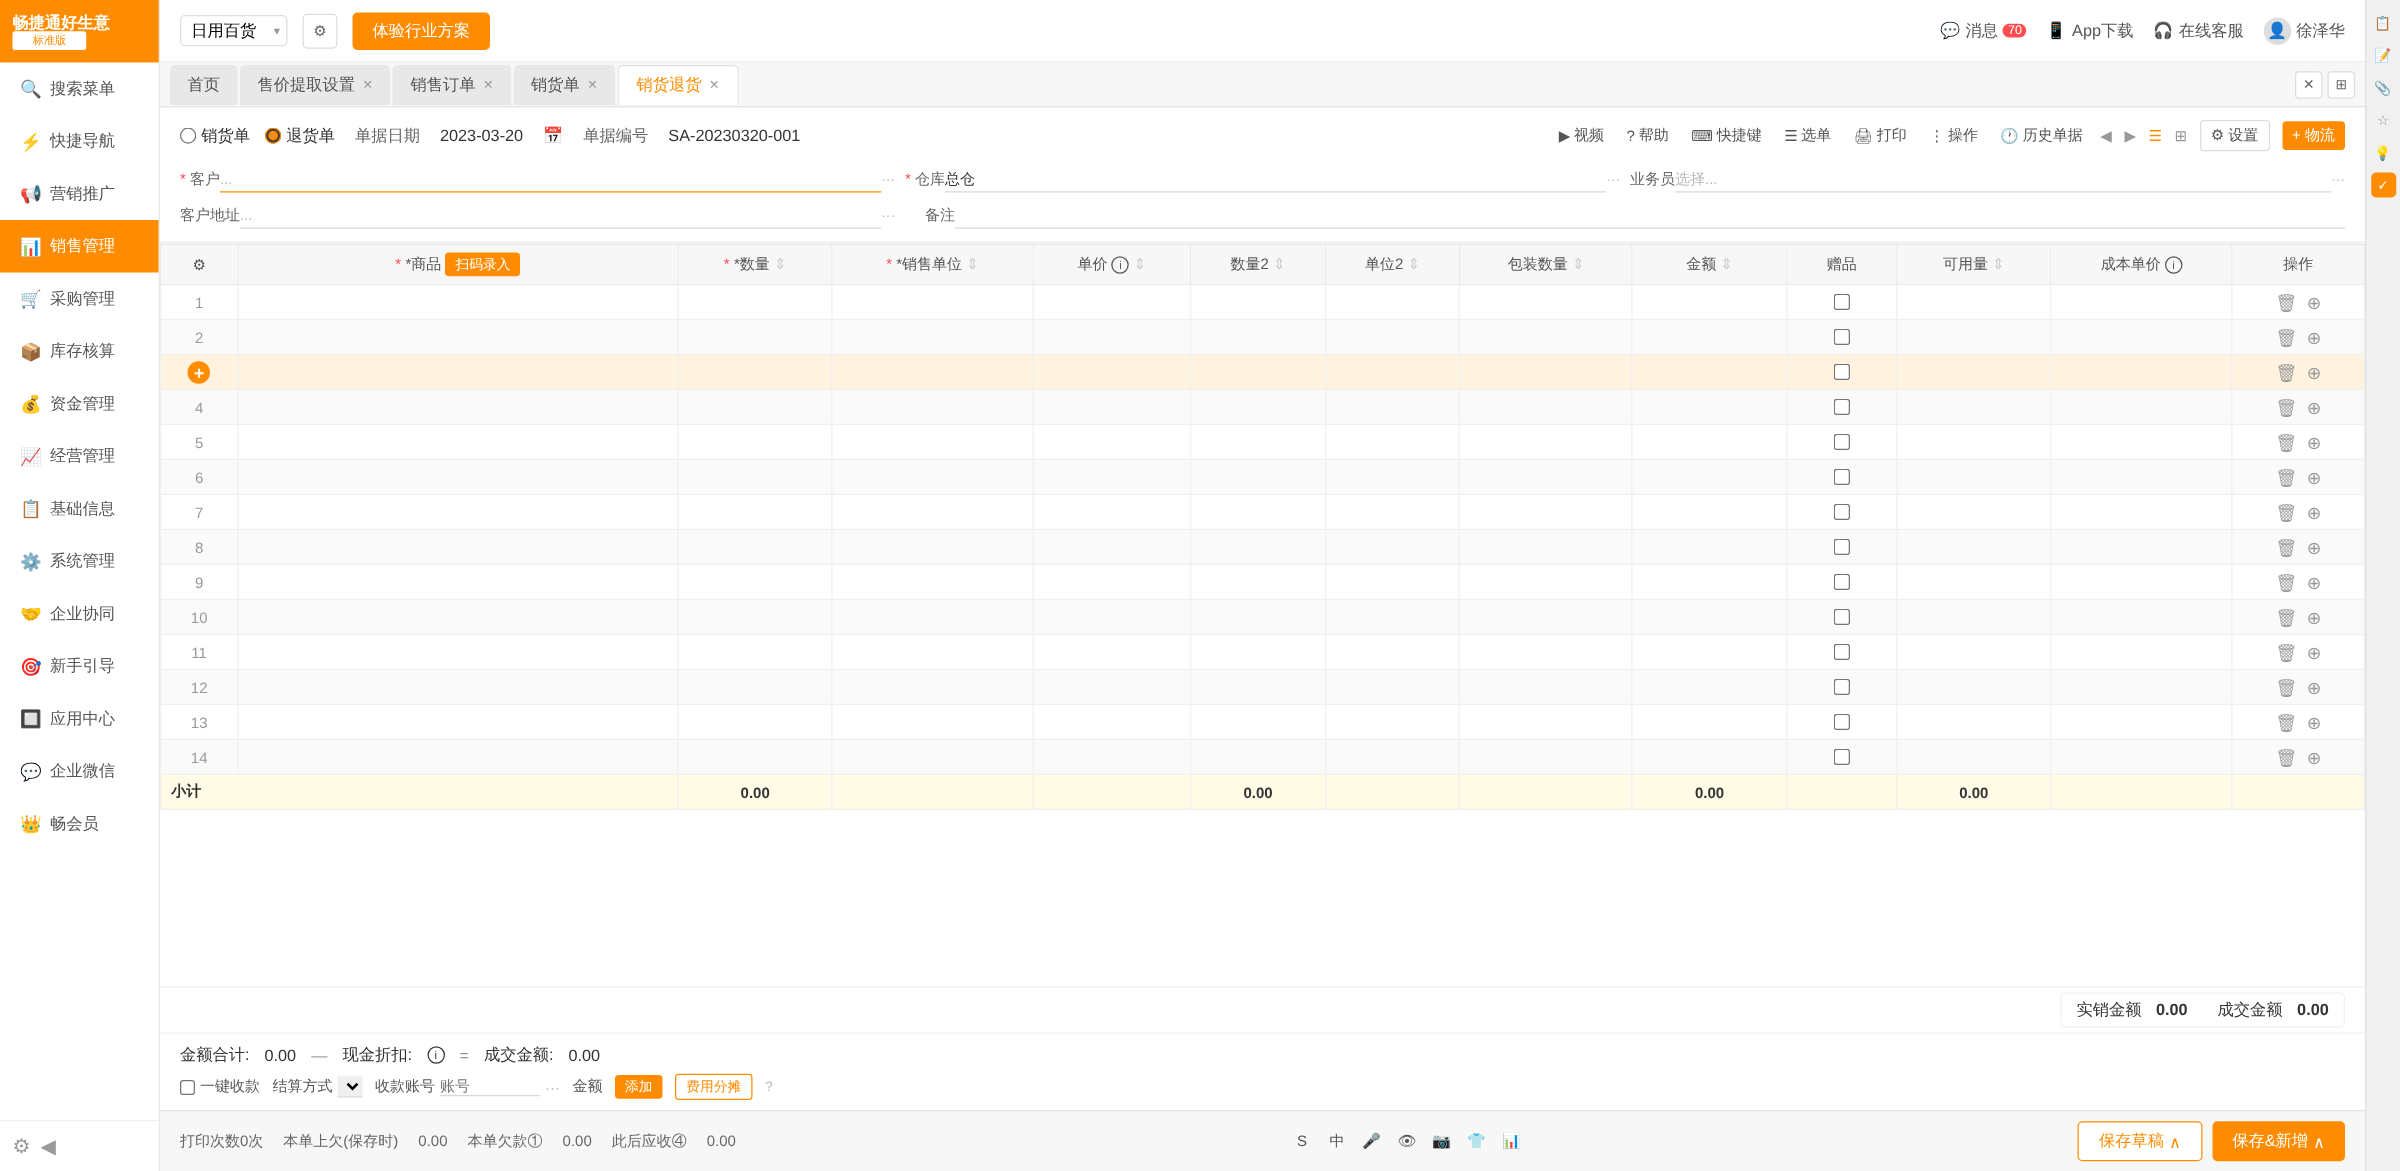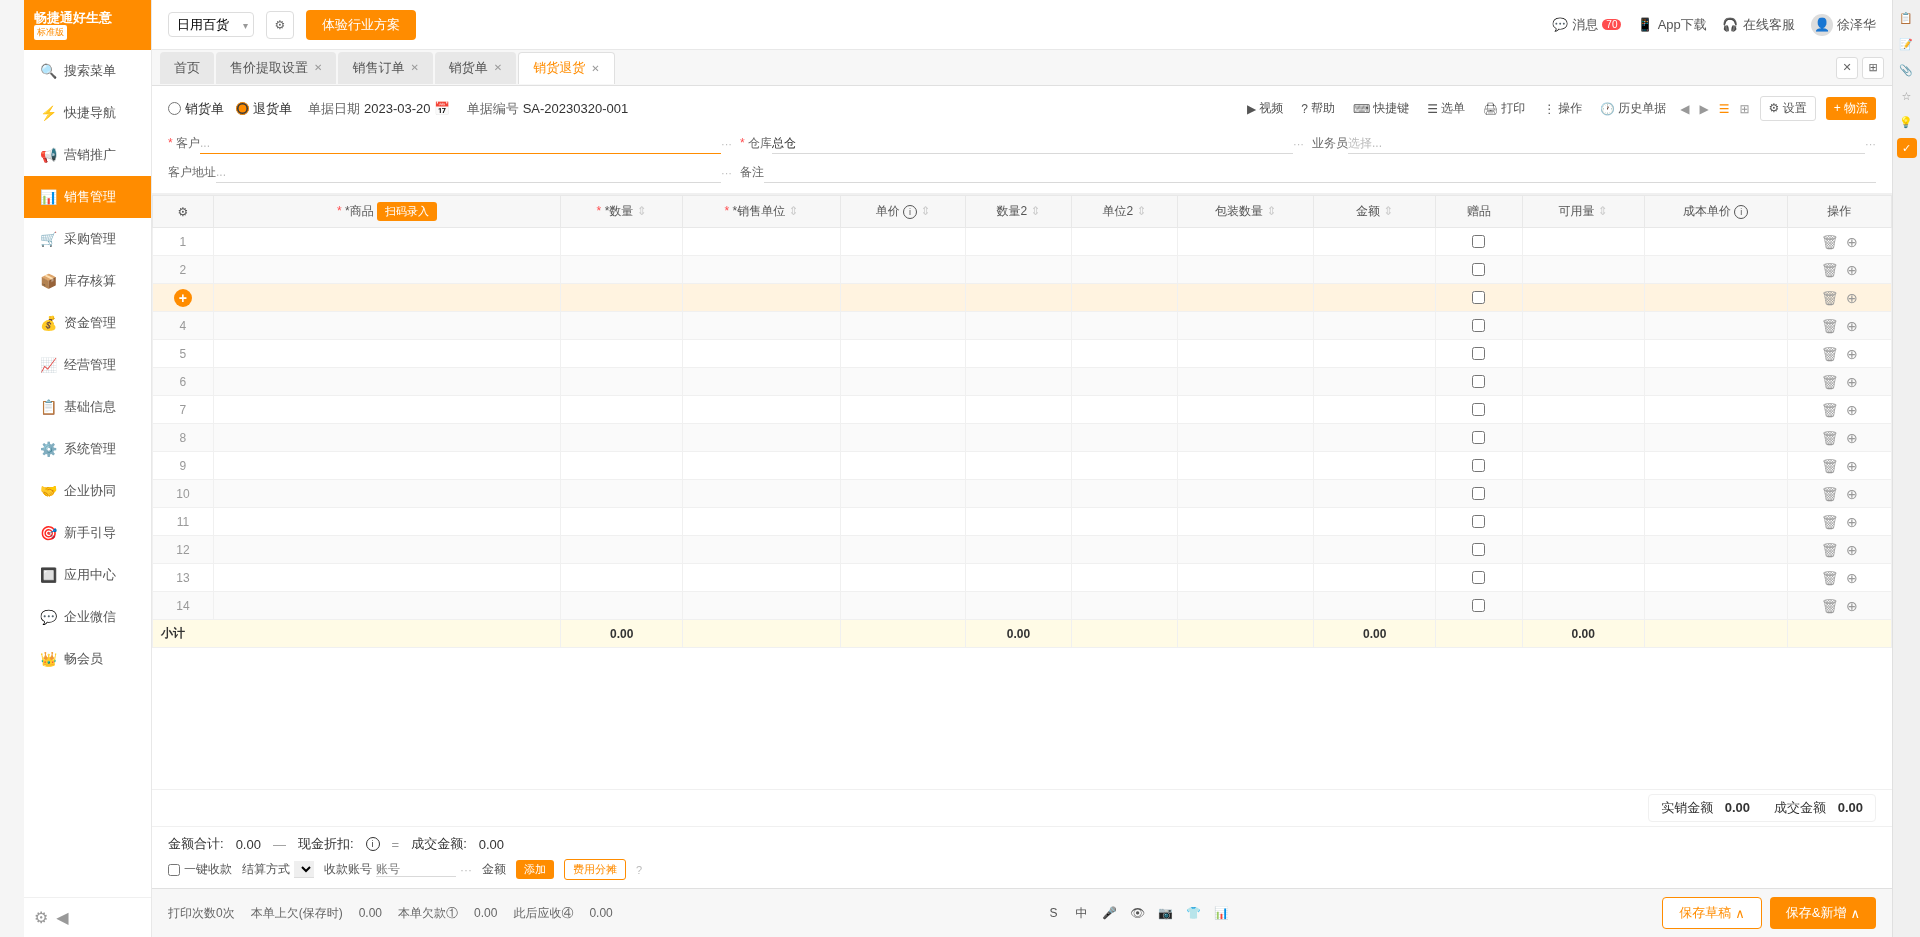--- a/index.html
+++ b/index.html
@@ -1,22 +1,22 @@
 <!DOCTYPE html>
 <html><head>
   <meta charset="utf-8">
   <style>
     * { box-sizing: border-box; margin: 0; padding: 0; }
     body { font-family: 'Microsoft YaHei', sans-serif; font-size: 12px; background: #f5f5f5; color: #333; display: flex; height: 937px; overflow: hidden; }
 
     
-    .sidebar { width: 128px; background: #fff; display: flex; flex-direction: column; border-right: 1px solid #e8e8e8; flex-shrink: 0; margin-left: 24px; }
+    .sidebar { width: 128px; background: #fff; display: flex; flex-direction: column; border-right: 1px solid #e8e8e8; flex-shrink: 0; }
     .sidebar-logo { background: #ff8c00; padding: 10px; display: flex; align-items: center; gap: 6px; height: 50px; }
     .sidebar-logo-text { color: #fff; font-size: 13px; font-weight: bold; line-height: 1.2; }
-    .sidebar-logo-badge { background: #fff; color: #ff8c00; font-size: 9px; padding: 1px 3px; border-radius: 2px; }
+    .sidebar-logo-badge { background: #fff; color: #ff8c00; font-size: 9px; padding: 1px 16px; border-radius: 2px; }
     .sidebar-menu { flex: 1; overflow-y: auto; }
     .sidebar-item { display: flex; align-items: center; gap: 8px; padding: 12px 16px; cursor: pointer; color: #555; font-size: 13px; }
     .sidebar-item.active { background: #ff8c00; color: #fff; }
     .sidebar-item .icon { font-size: 14px; width: 16px; text-align: center; }
     .sidebar-bottom { padding: 10px; display: flex; gap: 8px; border-top: 1px solid #f0f0f0; }
     .sidebar-bottom-btn { cursor: pointer; color: #999; font-size: 16px; }
 
     
     .main { flex: 1; display: flex; flex-direction: column; overflow: hidden; justify-content: flex-end; }
 
@@ -43,21 +43,21 @@
     
     .content { flex: 1; background: #fff; overflow: hidden; display: flex; flex-direction: column; }
 
     
     .form-header { padding: 10px 16px 6px; border-bottom: 1px solid #f0f0f0; }
     .form-toolbar { display: flex; align-items: center; justify-content: space-between; margin-bottom: 8px; }
     .form-toolbar-left { display: flex; align-items: center; gap: 16px; }
     .radio-group { display: flex; gap: 12px; }
     .radio-item { display: flex; align-items: center; gap: 4px; cursor: pointer; font-size: 13px; }
     .radio-input { accent-color: #ff8c00; }
-    .form-field-row { display: flex; align-items: center; gap: 4px; font-size: 13px; }
+    .form-field-row { display: flex; align-items: center; gap: 16px; font-size: 13px; }
     .field-label { color: #666; }
     .field-value { color: #333; }
     .form-toolbar-right { display: flex; align-items: center; gap: 10px; font-size: 12px; color: #555; }
     .toolbar-btn { display: flex; align-items: center; gap: 3px; cursor: pointer; color: #555; padding: 2px 4px; }
     .toolbar-setting-btn { background: #fff; border: 1px solid #ddd; border-radius: 3px; padding: 3px 8px; cursor: pointer; font-size: 12px; color: #555; }
     .toolbar-add-btn { background: #ff8c00; color: #fff; border: none; border-radius: 3px; padding: 3px 8px; cursor: pointer; font-size: 12px; }
     .form-field { display: flex; align-items: center; gap: 0; }
     .form-field label { font-size: 12px; color: #666; white-space: nowrap; }
     .form-input { flex: 1; border: none; border-bottom: 1px solid #d9d9d9; padding: 3px 0; font-size: 12px; outline: none; color: #333; min-width: 0; }
     .form-input::placeholder { color: #bbb; }
@@ -325,21 +325,21 @@
         <div class="form-field">
           <label>业务员</label>
           <input class="form-input" type="text" placeholder="选择..." style="">
           <span class="field-more">···</span>
         </div>
         <div class="form-field">
           <label>客户地址</label>
           <input class="form-input" type="text" placeholder="..." style="">
           <span class="field-more">···</span>
         </div>
-        <div class="form-field" style="grid-column:span 2;">
+        <div class="form-field" style="grid-column:span 2;margin-left:16px;">
           <label>备注</label>
           <input class="form-input" type="text" value="" style="flex: 1 1 0%;">
         </div>
       </div>
     </div>
 
     <div class="table-container">
       <table class="data-table">
         <thead>
           <tr>

